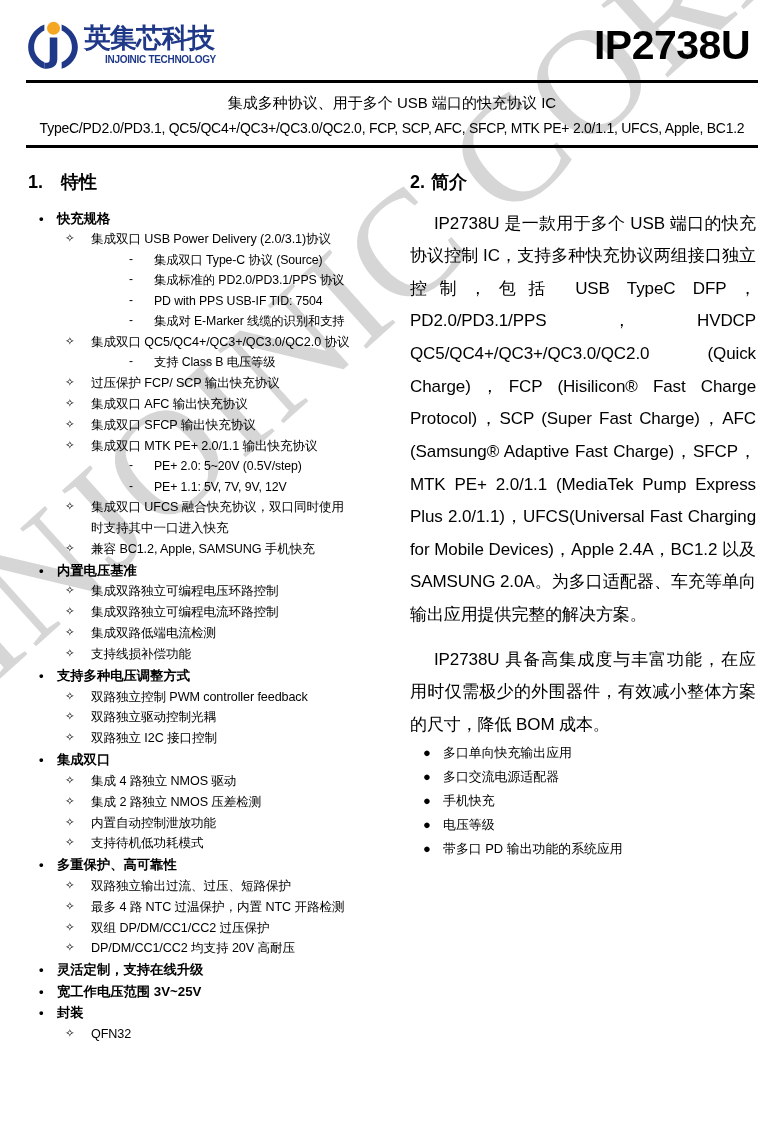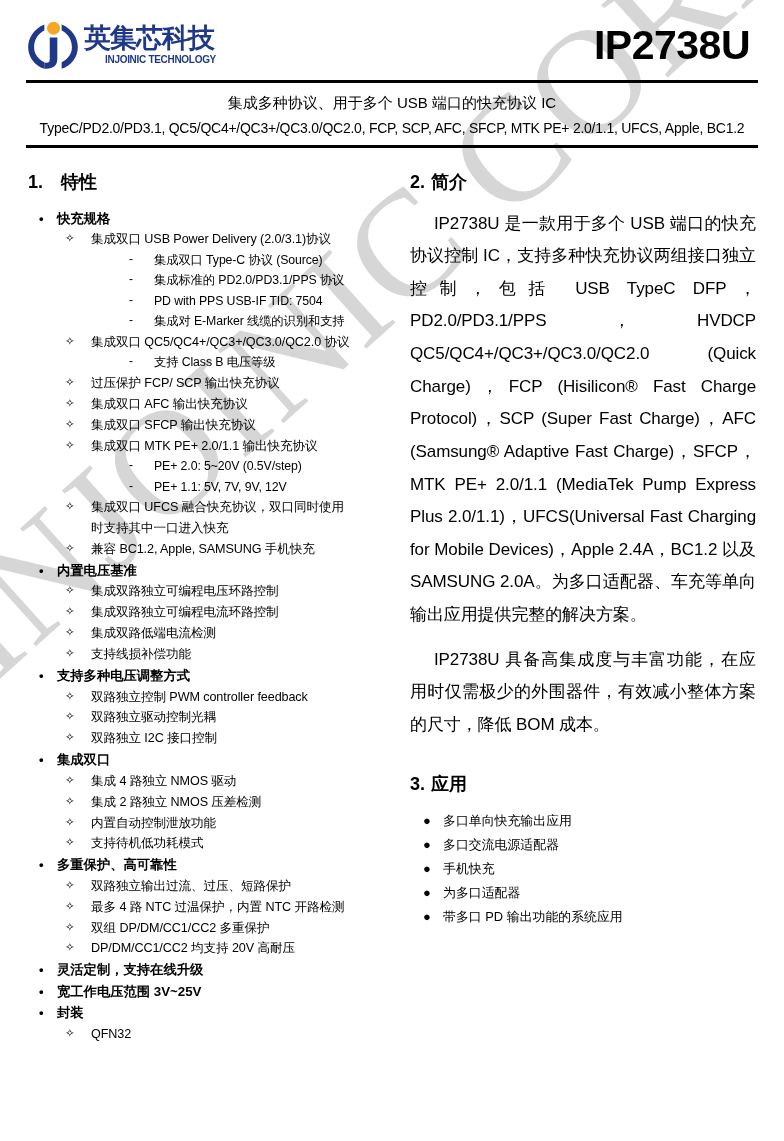--- a/index.html
+++ b/index.html
@@ -341,21 +341,21 @@
             <li><span class="d-marker">✧</span><span>支持待机低功耗模式</span></li>
           </ul>
         </li>
 
         <li>
           <span class="b-marker">•</span>
           <span>多重保护、高可靠性</span>
           <ul class="lvl2">
             <li><span class="d-marker">✧</span><span>双路独立输出过流、过压、短路保护</span></li>
             <li><span class="d-marker">✧</span><span>最多 4 路 NTC 过温保护，内置 NTC 开路检测</span></li>
-            <li><span class="d-marker">✧</span><span>双组 DP/DM/CC1/CC2 多重保护</span></li>
+            <li><span class="d-marker">✧</span><span>双组 DP/DM/CC1/CC2 过压保护</span></li>
             <li><span class="d-marker">✧</span><span>DP/DM/CC1/CC2 均支持 20V 高耐压</span></li>
           </ul>
         </li>
 
         <li>
           <span class="b-marker">•</span>
           <span>灵活定制，支持在线升级</span>
         </li>
 
         <li>
@@ -376,27 +376,24 @@
 
     <div class="col-right">
 
       <div class="section-heading">
         <span class="num">2.</span><span>简介</span>
       </div>
 
       <p class="intro-p">IP2738U 是一款用于多个 USB 端口的快充协议控制 IC，支持多种快充协议两组接口独立控制，包括 USB TypeC DFP，PD2.0/PD3.1/PPS，HVDCP QC5/QC4+/QC3+/QC3.0/QC2.0 (Quick Charge)，FCP (Hisilicon® Fast Charge Protocol)，SCP (Super Fast Charge)，AFC (Samsung® Adaptive Fast Charge)，SFCP，MTK PE+ 2.0/1.1 (MediaTek Pump Express Plus 2.0/1.1)，UFCS(Universal Fast Charging for Mobile Devices)，Apple 2.4A，BC1.2 以及 SAMSUNG 2.0A。为多口适配器、车充等单向输出应用提供完整的解决方案。</p>
       <p class="intro-p">IP2738U 具备高集成度与丰富功能，在应用时仅需极少的外围器件，有效减小整体方案的尺寸，降低 BOM 成本。</p>
 
-      <div class="section-heading apps-heading">
-        <span class="num">3.</span><span>应用</span>
-      </div>
 
       <ul class="apps-list">
         <li><span class="dot-marker">●</span><span>多口单向快充输出应用</span></li>
         <li><span class="dot-marker">●</span><span>多口交流电源适配器</span></li>
         <li><span class="dot-marker">●</span><span>手机快充</span></li>
-        <li><span class="dot-marker">●</span><span>为多口适配器</span></li>
+        <li><span class="dot-marker">●</span><span>电压等级</span></li>
         <li><span class="dot-marker">●</span><span>带多口 PD 输出功能的系统应用</span></li>
       </ul>
 
     </div>
   </div>
 </div>
 
 </body></html>

